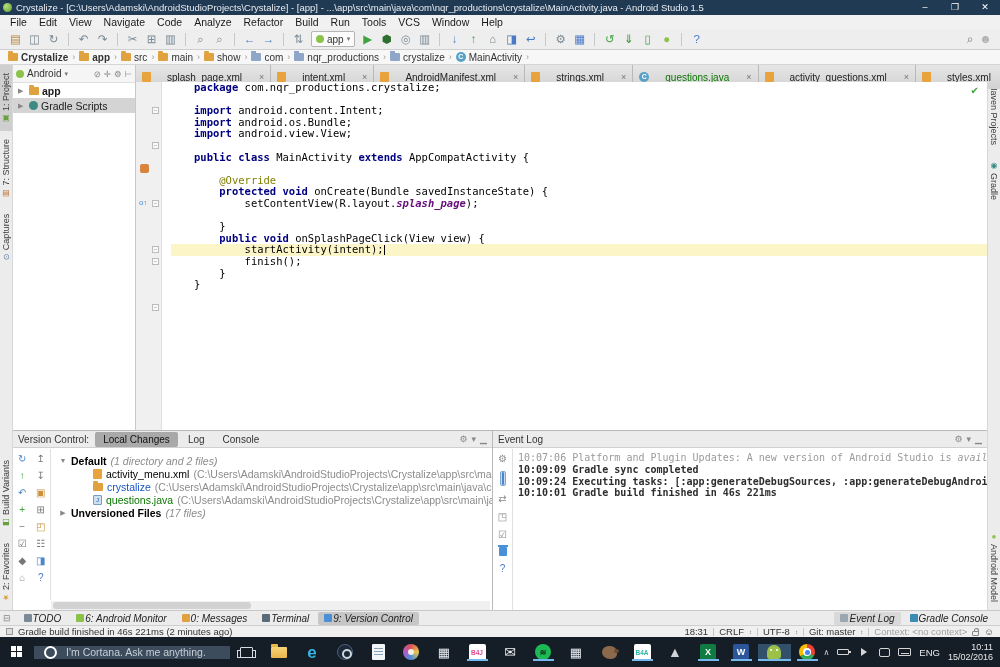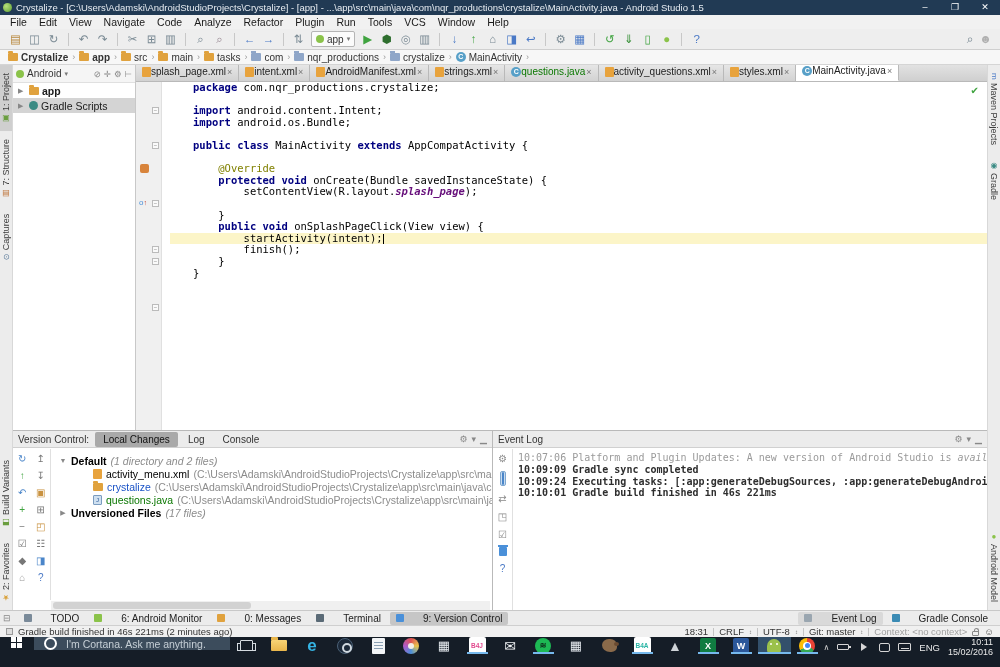--- a/index.html
+++ b/index.html
@@ -76,35 +76,35 @@
   .pp-icons { margin-left:auto; display:flex; gap:3px; font-size:8.5px; color:#888; }
   .pp-row { height:15px; display:flex; align-items:center; gap:3px; padding-left:5px; color:#1a1a1a; }
   .pp-row.selected { background:#d4d4d4; }
   .pp-arrow { color:#888; font-size:7px; width:8px; }
   .pp-row .lbl.b { font-weight:bold; }
 
   
   .editor { position:absolute; left:136px; top:65px; width:851px; height:365px; background:#fff; }
   .tabbar { height:17px; background:linear-gradient(#e2e2e2,#cfcfcf); border-bottom:1px solid #b9b9b9;
     display:flex; font-size:10px; color:#222; }
-  .tab { display:flex; align-items:flex-end; gap:0; padding:4px 6px; border-right:1px solid #b9b9b9;
+  .tab { display:flex; align-items:center; gap:16px; padding:12px 6px; border-right:1px solid #b9b9b9;
     background:linear-gradient(#e6e6e6,#d2d2d2); }
   .tab.active { background:#fff; border-bottom:1px solid #fff; }
   .tab .x { color:#777; font-size:9px; margin-left:1px; }
   .tab .lbl.added { color:var(--added-green,#0A7700); }
   .codearea { position:absolute; left:0; top:17px; right:0; bottom:0; background:#fff; overflow:hidden; }
   .gutter { position:absolute; left:0; top:0; bottom:0; width:26px; background:#f0f0f0; border-right:1px solid #e0e0e0; }
   .g-row { height:11.6px; position:relative; }
   .g-cls { position:absolute; left:4px; top:1px; width:9px; height:9px; background:#d8843c; border-radius:2px; }
   .g-ovr { position:absolute; left:3px; top:0; font-size:8px; color:#4a90d9; }
   .g-ovr b { color:#c0392b; font-size:7px; }
   .g-fold { position:absolute; right:2px; top:2px; width:7px; height:7px; border:1px solid #bbb;
     background:#fafafa; font-size:6px; line-height:5px; text-align:center; color:#888; }
-  .code { position:absolute; left:26px; top:0; right:0; bottom:0; padding-left:9px;
-    font-family:"DejaVu Sans Mono",monospace; font-size:10.5px; line-height:11.6px;margin-left:22px; }
+  .code { position:absolute; left:26px; top:0; right:0; bottom:0; padding-left:32px;
+    font-family:"DejaVu Sans Mono",monospace; font-size:10.5px; line-height:11.6px; }
   .code-line { height:11.6px; white-space:pre; }
   .code-line.hl { background:var(--highlight-line,#FCF5C8); margin-left:-23px; padding-left:23px;
     margin-right:-4px; }
   .tk-k { color:var(--kw-blue,#000080); font-weight:bold; }
   .tk-a { color:var(--ann-olive,#808000); }
   .tk-f { color:var(--field-purple,#660E7A); font-style:italic; font-weight:bold; }
   .tk-p { color:#000; }
   .caret { display:inline-block; width:1px; height:10px; background:#000; vertical-align:middle; }
   .inspect-ok { position:absolute; right:8px; top:3px; color:#3fa33f; font-size:10px; }
 
@@ -142,42 +142,42 @@
     font-family:"DejaVu Sans Mono",monospace; font-size:10px; line-height:11.8px; color:#2e2e2e; overflow:hidden; }
   .el-line { white-space:nowrap; font-weight:bold; }
   .el-line.dim { color:#9a9a9a; font-weight:normal; }
   .el-line .it { font-style:italic; }
 
   
   .bottom-bar { position:absolute; left:0; top:610px; width:1000px; height:15px;
     background:#ececec; border-top:1px solid #c8c8c8; display:flex; align-items:center;
     font-size:10px; color:#222; padding:0 6px 0 3px; gap:3px; }
   .bb-corner { color:#888; font-size:9px; margin-right:4px; }
-  .bb-btn { display:flex; align-items:center; gap:19px; padding:1px 6px; border-radius:2px; }
+  .bb-btn { display:flex; align-items:center; gap:1px; padding:1px 6px; border-radius:2px;font-style:italic; }
   .bb-btn.active { background:#c6c6c6; }
   .bb-btn.hl { background:#d9d9d9; }
   .bb-ic { width:8px; height:8px; border-radius:1px; display:inline-block; flex:none; }
   .bb-spacer { margin-left:auto; }
 
   
   .status-bar { position:absolute; left:0; top:625px; width:1000px; height:12px;
     background:#f0f0f0; border-top:1px solid #cfcfcf; display:flex; align-items:center;
     font-size:9.5px; color:#333; padding:0 6px; }
   .sb-corner { width:7px; height:7px; border:1px solid #999; background:#ddd; margin-right:5px; flex:none; }
   .sb-right { margin-left:auto; display:flex; align-items:center; gap:5px; }
   .sb-sep { width:1px; height:8px; background:#c4c4c4; }
   .sb-ud { font-size:6px; color:#777; }
   .sb-dim { color:#a0a0a0; }
   .ic-lock { width:7px; height:5px; border:1px solid #888; border-radius:1px; position:relative; margin-top:3px; }
   .ic-lock::before { content:""; position:absolute; left:1px; top:-4px; width:3px; height:3px;
     border:1px solid #888; border-bottom:none; border-radius:3px 3px 0 0; }
 
   
   .taskbar { position:absolute; left:0; top:637px; width:1000px; height:30px;
-    background:var(--taskbar,#151d27); display:flex; align-items:flex-start; color:#e8e8e8; }
+    background:var(--taskbar,#151d27); display:flex; align-items:center; color:#e8e8e8; }
   .tb-start { width:45px; display:flex; align-items:center; justify-content:center; }
   .win-logo { width:12px; height:12px; display:grid; grid-template-columns:5px 5px; grid-template-rows:5px 5px; gap:1px; }
   .win-logo i { background:#fff; }
   .tb-search { width:255px; background:var(--cortana,#3c4c5c); display:flex; align-items:center;
     gap:9px; padding-left:10px; font-size:10.5px; color:#c6cfd6; }
   .cortana-ring { width:13px; height:13px; border:2px solid #fff; border-radius:50%; flex:none; }
   .tb-apps { display:flex; }
   .tb-cell { width:33px; display:flex; align-items:center; justify-content:center; position:relative; }
   .tb-cell.run::after { content:""; position:absolute; left:6px; right:6px; bottom:0; height:2px; background:#76b9ed; }
   .tb-cell.active { background:#33506b; }
@@ -241,21 +241,21 @@
   </div>
 
   <div class="menubar" id="menubar">
       <span class="menu-item">File</span>
       <span class="menu-item">Edit</span>
       <span class="menu-item">View</span>
       <span class="menu-item">Navigate</span>
       <span class="menu-item">Code</span>
       <span class="menu-item">Analyze</span>
       <span class="menu-item">Refactor</span>
-      <span class="menu-item">Plugin</span>
+      <span class="menu-item">Build</span>
       <span class="menu-item">Run</span>
       <span class="menu-item">Tools</span>
       <span class="menu-item">VCS</span>
       <span class="menu-item">Window</span>
       <span class="menu-item">Help</span>
     </div>
   <div class="toolbar" id="toolbar">
       <span class="ticon" style="color: rgb(184, 137, 63);">▤</span>
       <span class="ticon" style="color: rgb(122, 138, 148);">◫</span>
       <span class="ticon" style="color: rgb(122, 138, 148);">↻</span>
@@ -320,21 +320,21 @@
         <span>src</span>
       </span>
       <span class="crumb-sep">›</span>
       <span class="crumb">
         <span class="ic-fo"></span>
         <span>main</span>
       </span>
       <span class="crumb-sep">›</span>
       <span class="crumb">
         <span class="ic-fo"></span>
-        <span>tasks</span>
+        <span>show</span>
       </span>
       <span class="crumb-sep">›</span>
       <span class="crumb">
         <span class="ic-pkg"></span>
         <span>com</span>
       </span>
       <span class="crumb-sep">›</span>
       <span class="crumb">
         <span class="ic-pkg"></span>
         <span>nqr_productions</span>
@@ -503,20 +503,21 @@
           <div class="g-row">
             <span class="g-fold">−</span>
           </div>
           <div class="g-row"></div>
         </div>
       <div class="code" id="code">
           <div class="code-line"><span class="tk-k">package</span><span class="tk-p"> com.nqr_productions.crystalize;</span></div>
           <div class="code-line"></div>
           <div class="code-line"><span class="tk-k">import</span><span class="tk-p"> android.content.Intent;</span></div>
           <div class="code-line"><span class="tk-k">import</span><span class="tk-p"> android.os.Bundle;</span></div>
+          <div class="code-line"><span class="tk-k">import</span><span class="tk-p"> android.view.View;</span></div>
           <div class="code-line"></div>
           <div class="code-line"><span class="tk-k">public class</span><span class="tk-p"> MainActivity </span><span class="tk-k">extends</span><span class="tk-p"> AppCompatActivity {</span></div>
           <div class="code-line"></div>
           <div class="code-line"><span class="tk-p">    </span><span class="tk-a">@Override</span></div>
           <div class="code-line"><span class="tk-p">    </span><span class="tk-k">protected void</span><span class="tk-p"> onCreate(Bundle savedInstanceState) {</span></div>
           <div class="code-line"><span class="tk-p">        setContentView(R.layout.</span><span class="tk-f">splash_page</span><span class="tk-p">);</span></div>
           <div class="code-line"></div>
           <div class="code-line"><span class="tk-p">    }</span></div>
           <div class="code-line"><span class="tk-p">    </span><span class="tk-k">public void</span><span class="tk-p"> onSplashPageClick(View view) {</span></div>
           <div class="code-line hl"><span class="tk-p">        startActivity(intent);</span><span class="caret"></span></div>

